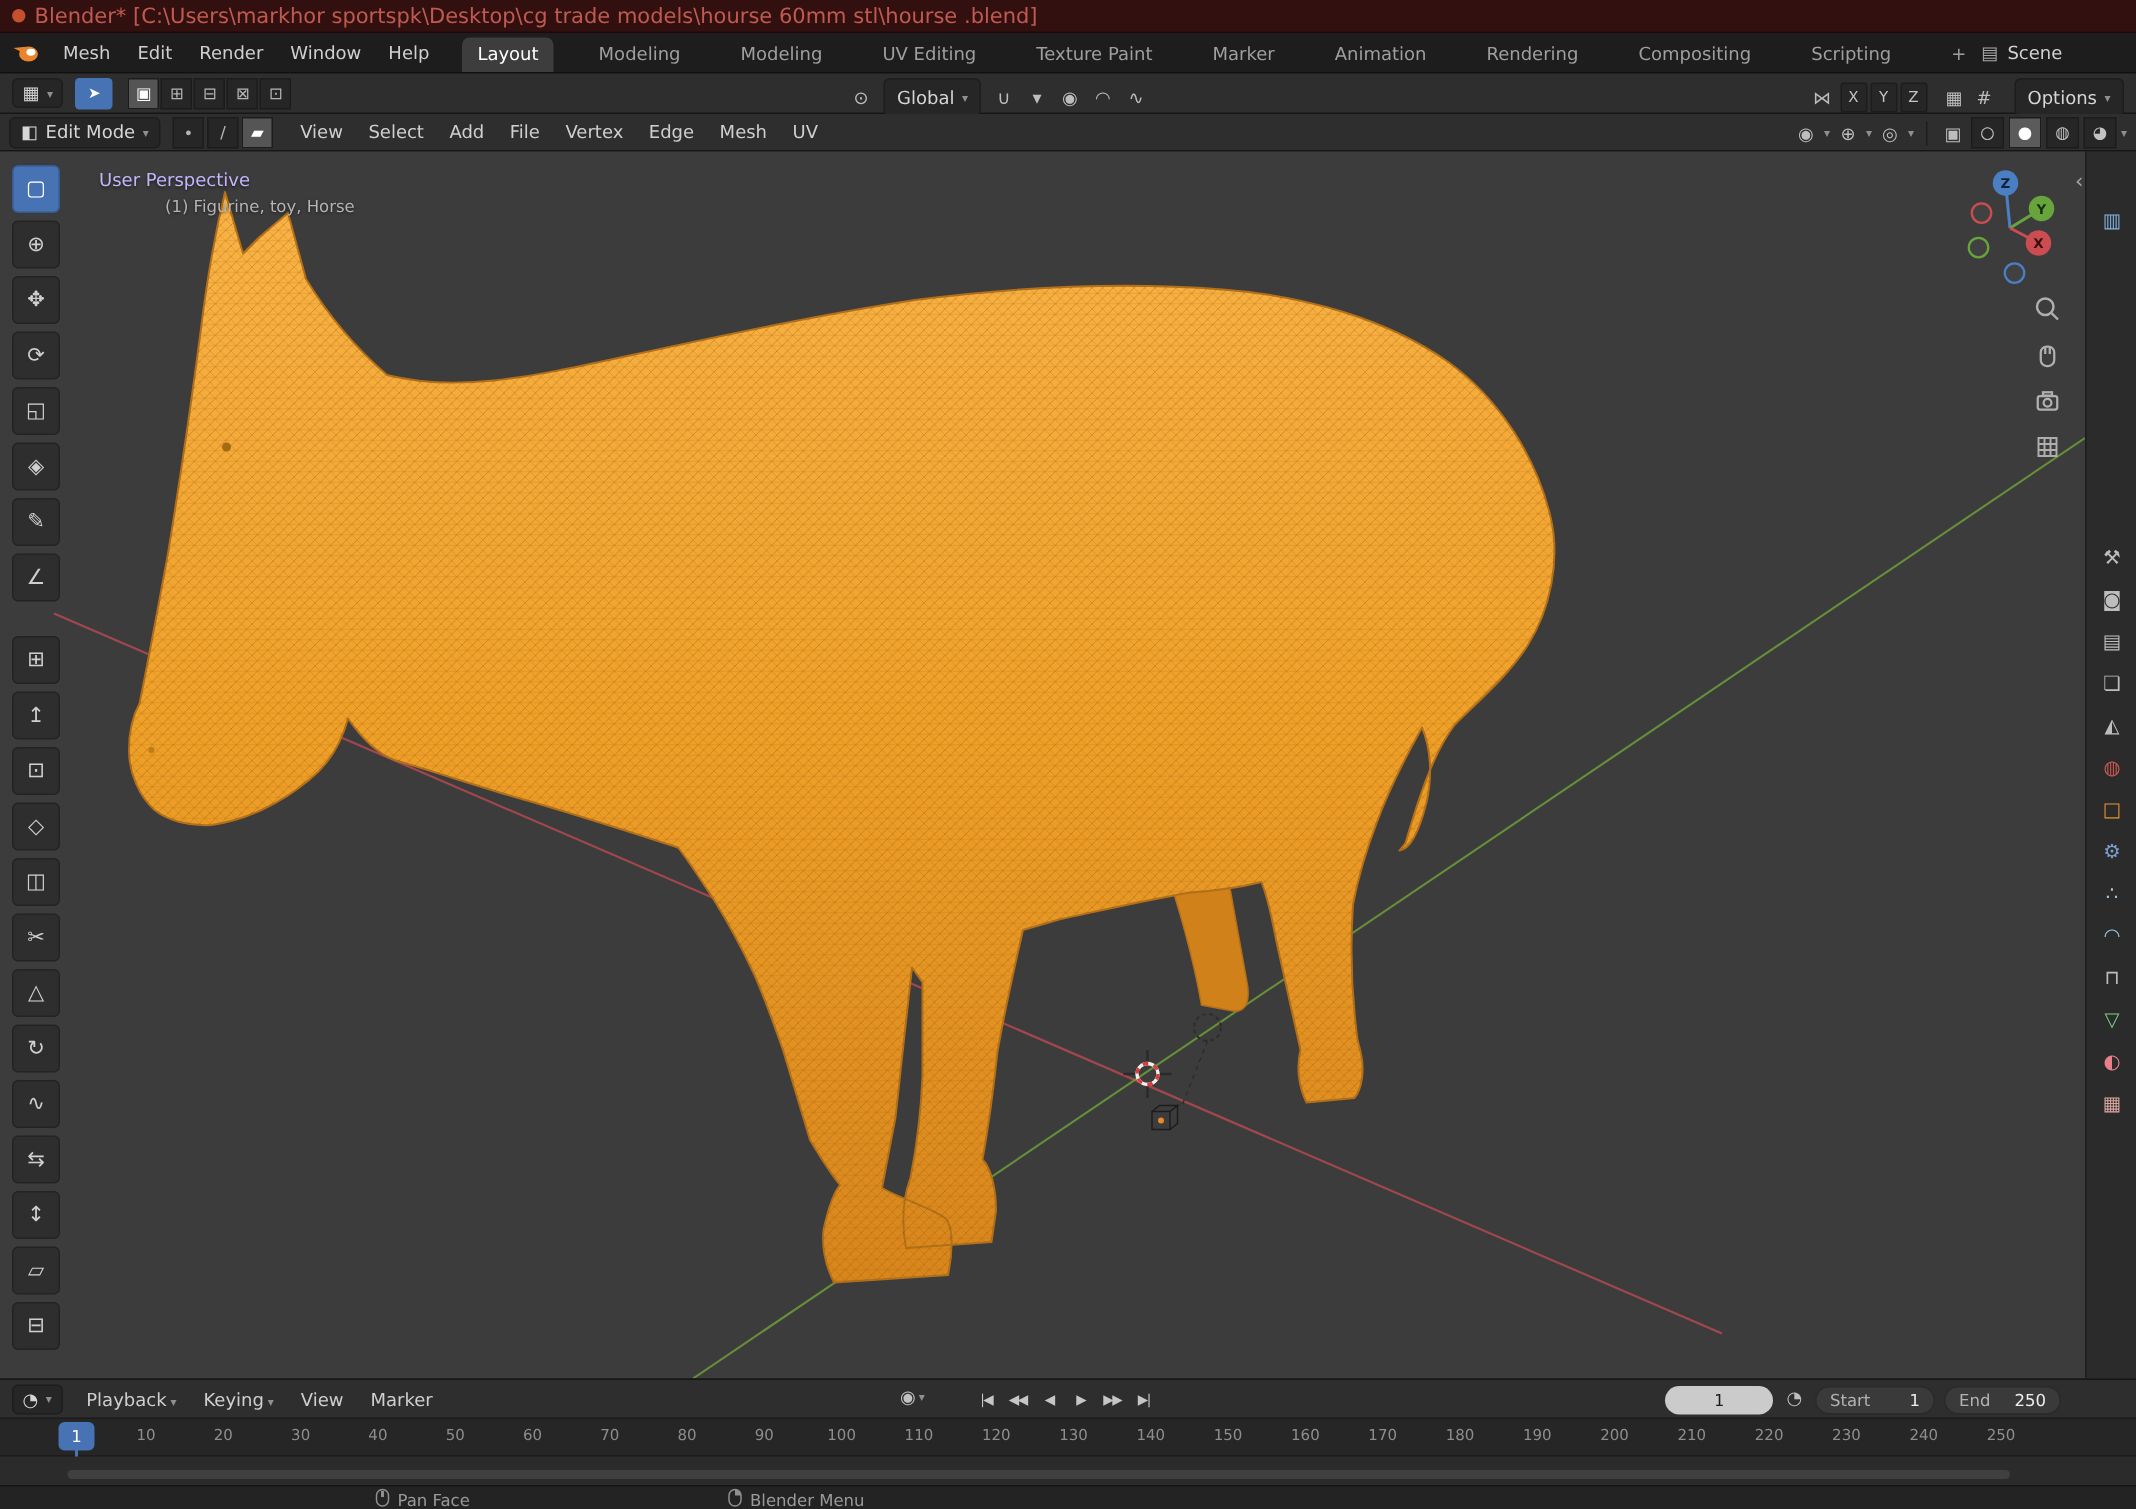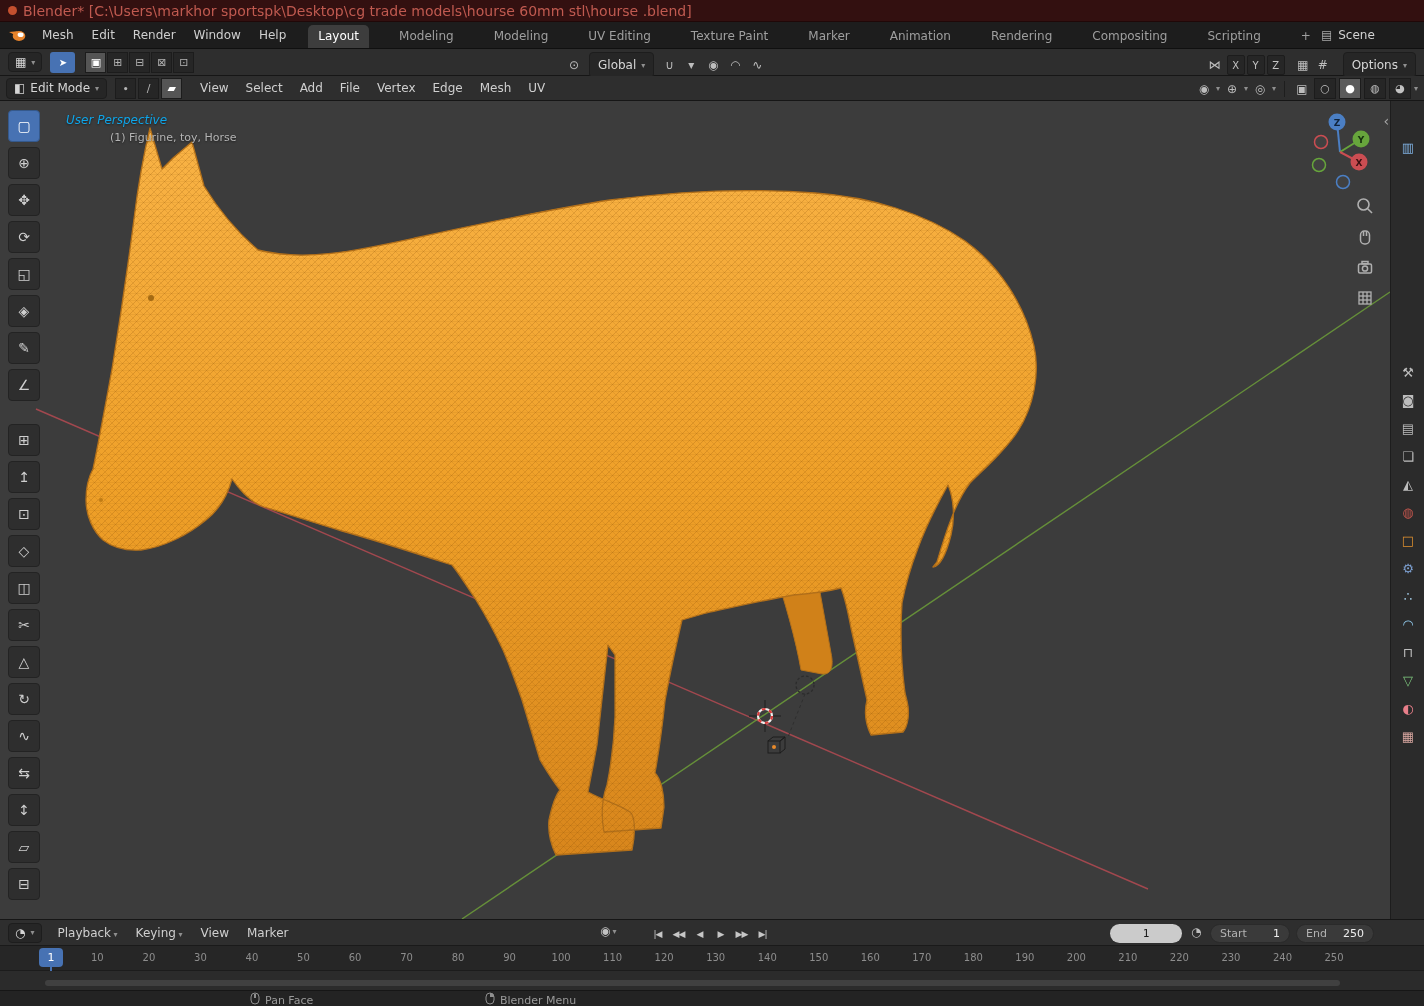--- a/index.html
+++ b/index.html
@@ -38,21 +38,21 @@
   #mode-select-icons{display:flex;gap:2px;margin:0 10px 0 8px;}
   #vp-menus{display:flex;gap:1px;}
   #row3-right{position:absolute;right:6px;top:2px;display:flex;align-items:center;gap:3px;}
   .vsep{width:1px;height:16px;background:#1e1e1e;margin:0 5px;}
   .shade-btn{width:20px;height:19px;display:inline-flex;align-items:center;justify-content:center;color:#c2c2c2;font-size:11px;background:#262626;border:1px solid #1c1c1c;}
   .shade-btn.active{background:#5b5b5b;color:#fff;}
   
   #viewport{position:absolute;top:101px;left:0;width:1390px;height:818px;background:var(--vp-bg,#3c3c3c);overflow:hidden;}
   #scene-svg{position:absolute;top:0;left:0;}
   #vp-overlay{position:absolute;left:66px;top:10px;line-height:18px;pointer-events:none;}
-  #vp-overlay .t1{color:#0ea5e9;font-size:12px;text-shadow:0 1px 2px rgba(0,0,0,.5);font-style:italic;}
+  #vp-overlay .t1{color:#c4b5fd;font-size:12px;text-shadow:0 1px 2px rgba(0,0,0,.5);}
   #vp-overlay .t2{color:#b4b4b4;font-size:11px;text-shadow:0 1px 2px rgba(0,0,0,.5);margin-left:44px;}
   
   #left-tools{position:absolute;left:8px;top:9px;display:flex;flex-direction:column;gap:5px;}
   .tool-group{display:flex;flex-direction:column;gap:5px;margin-bottom:18px;}
   .tool-btn{width:30px;height:30px;border-radius:4px;background:#2b2b2bd9;border:1px solid #232323;display:flex;align-items:center;justify-content:center;color:#cfcfcf;font-size:14px;}
   .tool-btn.active{background:var(--accent,#4772b3);color:#fff;border-color:#35598c;}
   
   #nav-gizmo{position:absolute;right:7px;top:8px;width:86px;height:86px;}
   .vp-nav-btn{position:absolute;right:14px;width:22px;height:22px;display:flex;align-items:center;justify-content:center;opacity:.85;}
   #collapse-arrow{position:absolute;right:1px;top:13px;color:#a9a9a9;font-size:14px;line-height:14px;}

